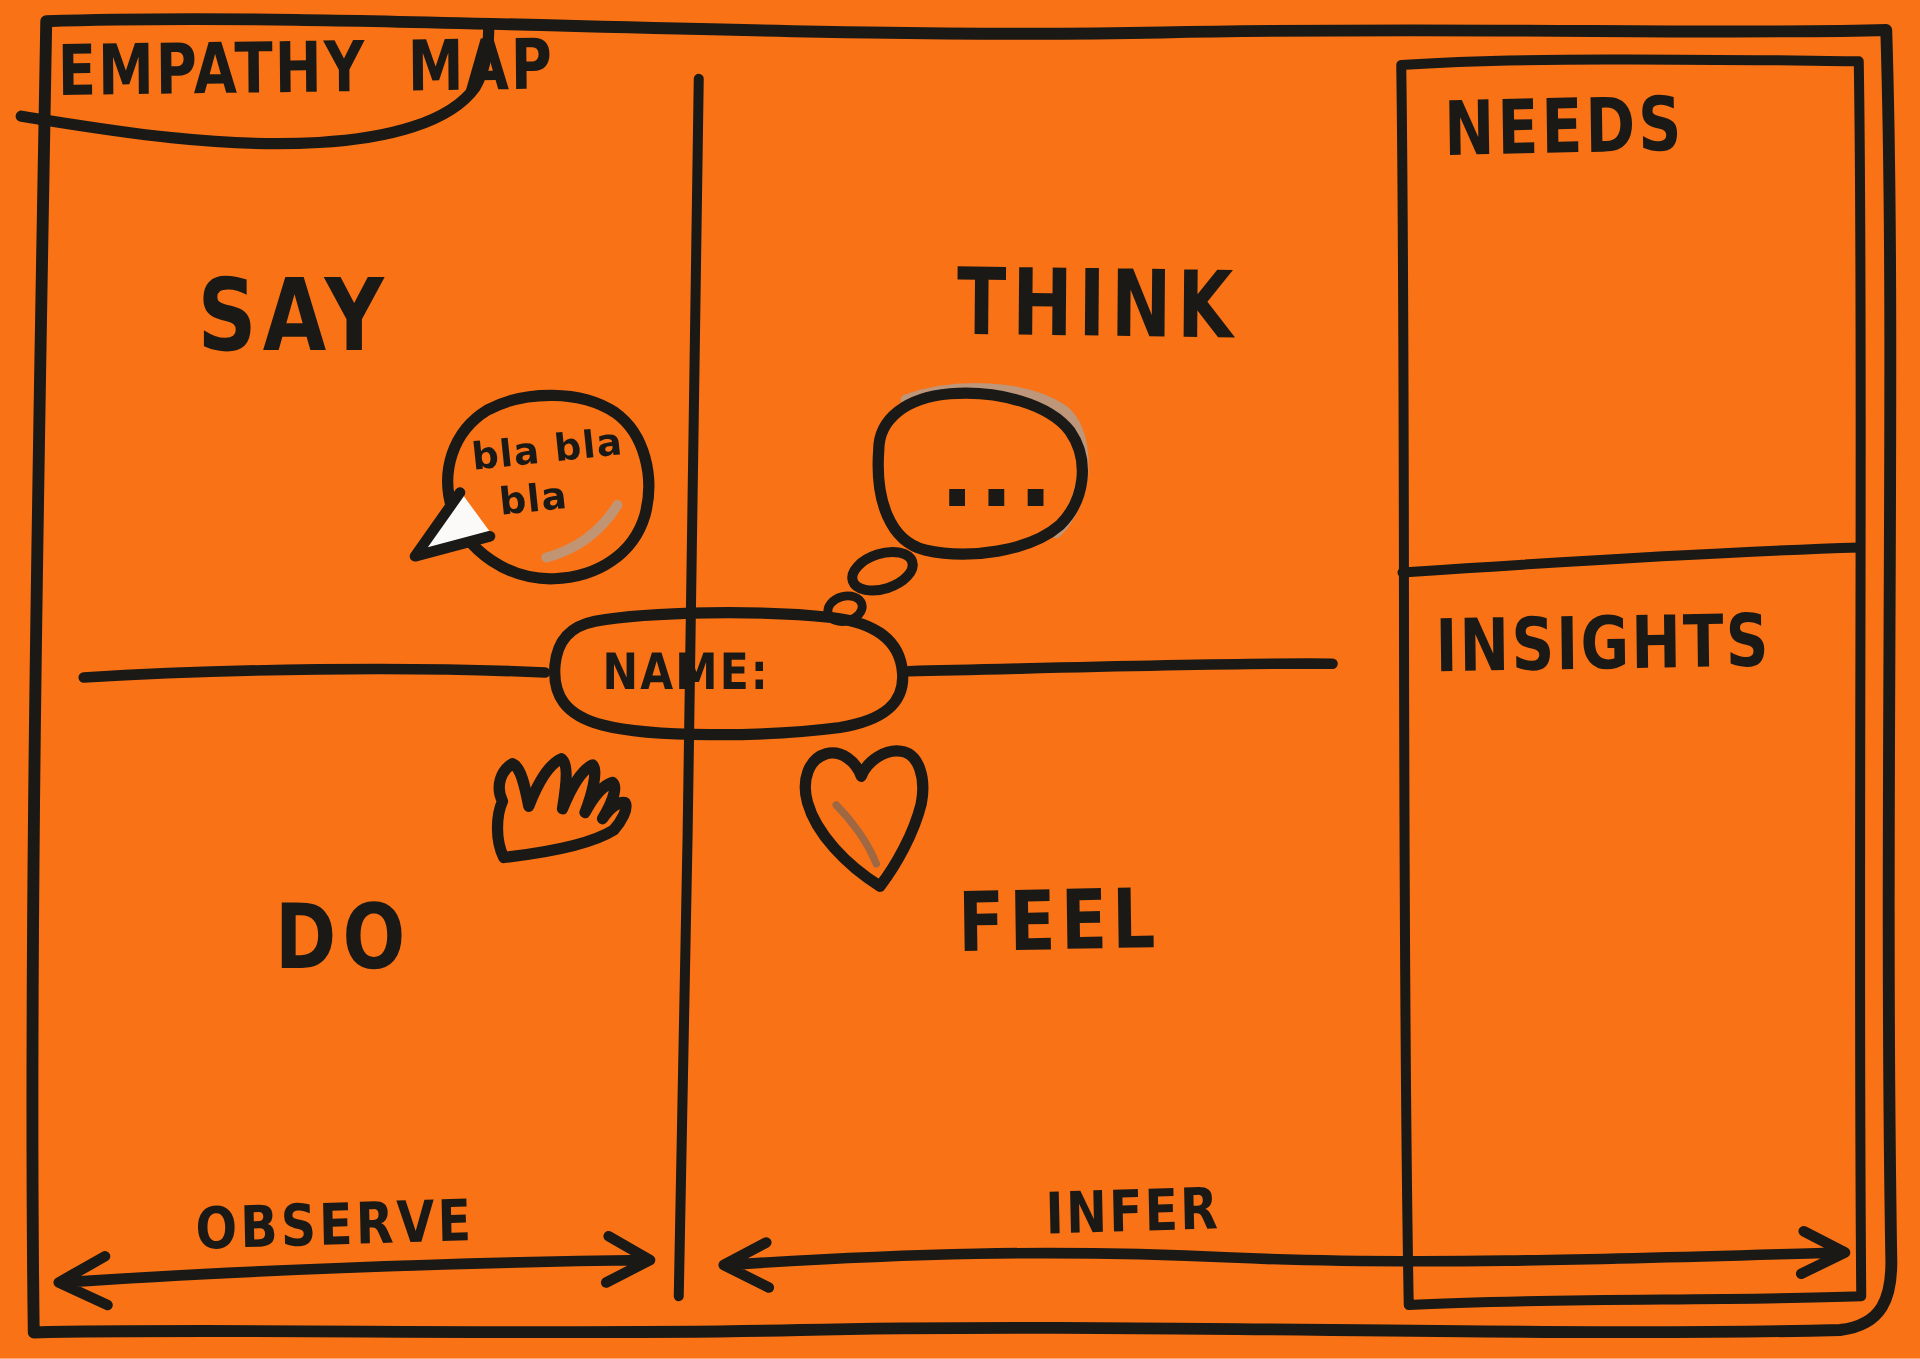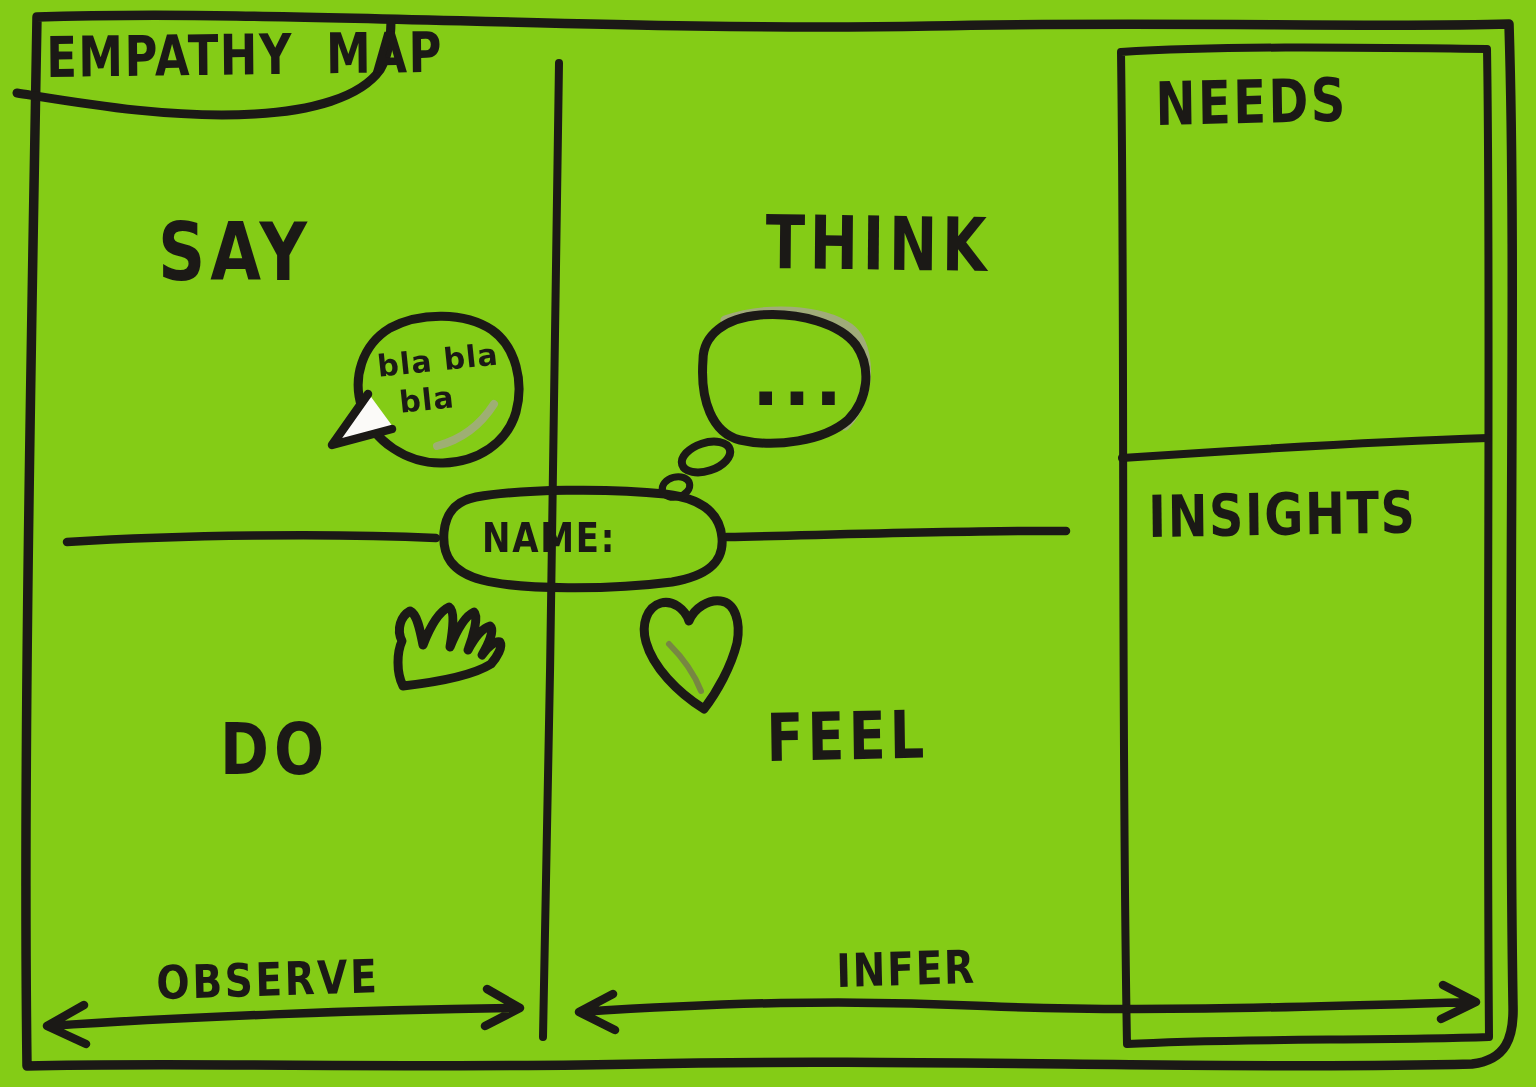--- a/index.html
+++ b/index.html
@@ -1,19 +1,19 @@
 <!DOCTYPE html>
 <html><head>
 <meta charset="utf-8">
 <style>
   html,body { margin:0; padding:0; background:#fbfaf8; }
   .canvas {
     position:relative;
     width:1536px; height:1087px;
-    background:#84cc16;
+    background:#f97316;
     overflow:hidden;
     font-family:"DejaVu Sans","Liberation Sans",sans-serif;
   }
   .sketch { position:absolute; left:0; top:0; }
   .hand-label {
     position:absolute;
     font-weight:bold;
     color:#1b1916;
     white-space:nowrap;
     transform-origin:left top;

